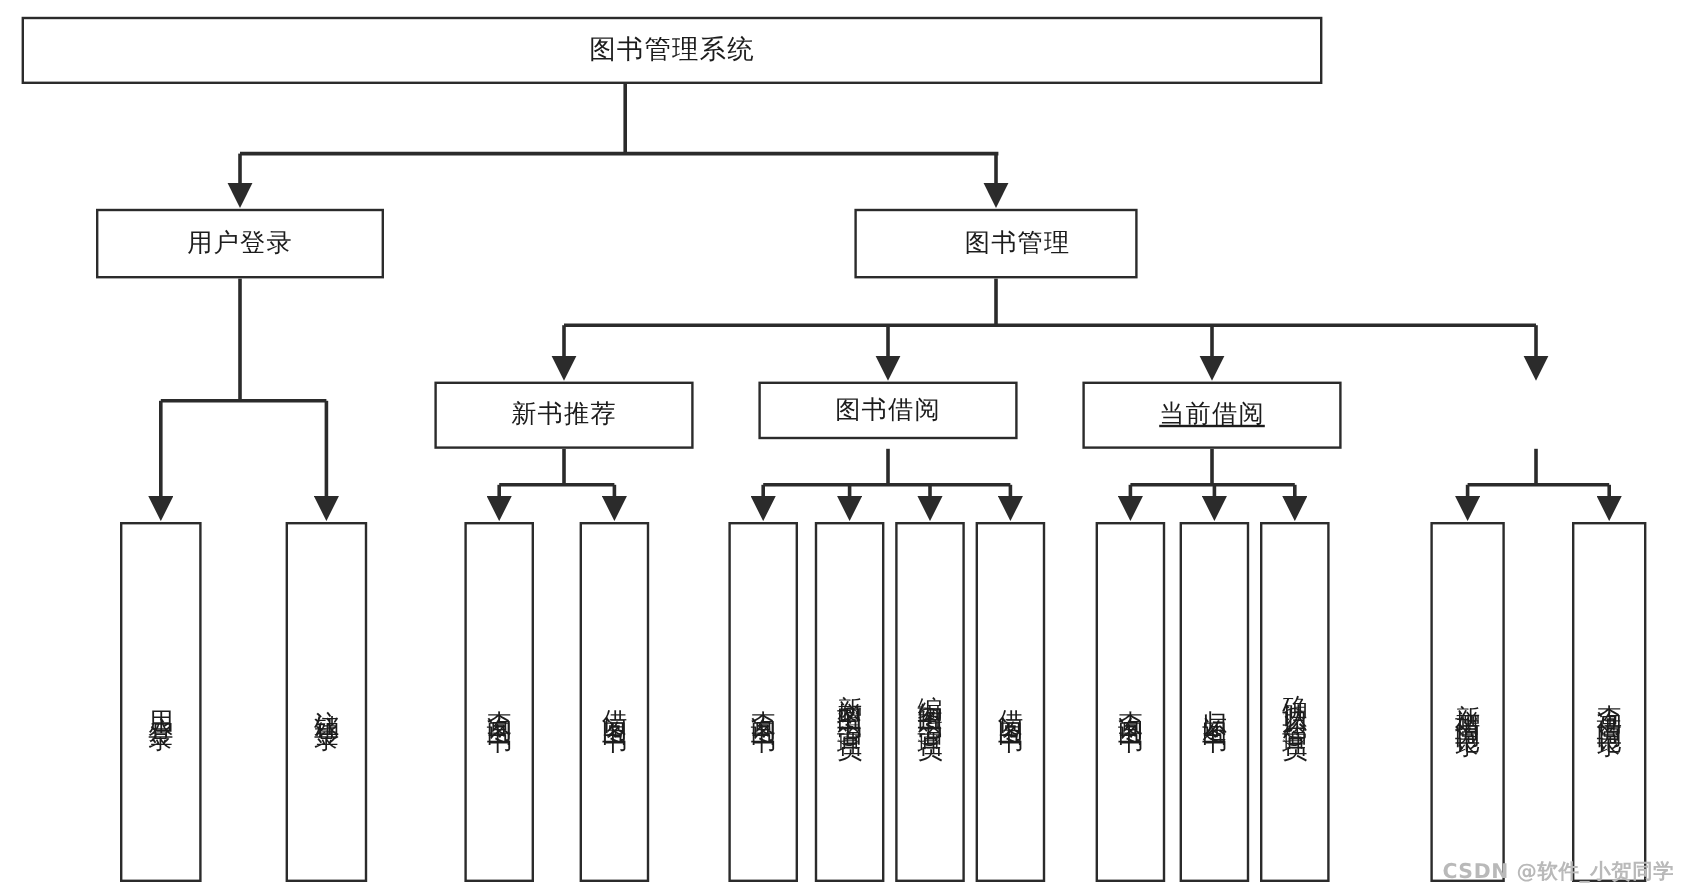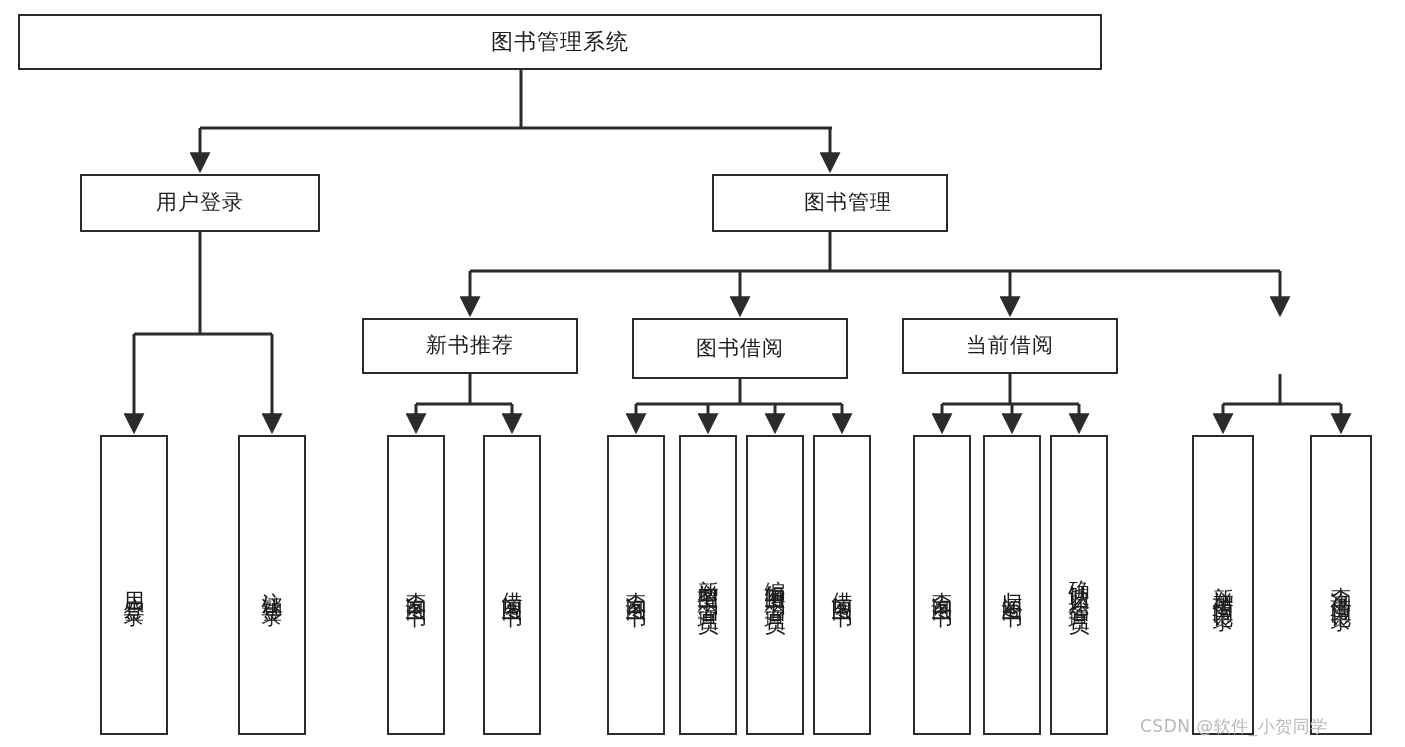--- a/index.html
+++ b/index.html
@@ -133,24 +133,24 @@
   <div class="node h" style="left:80px; top:174px; width:240px; height:58px;">
     <span>用户登录</span>
   </div>
   <div class="node h" style="left:712px; top:174px; width:236px; height:58px;padding-left:36px;">
     <span>图书管理</span>
   </div>
 
   <div class="node h" style="left:362px; top:318px; width:216px; height:56px;">
     <span>新书推荐</span>
   </div>
-  <div class="node h" style="left:632px; top:318px; width:216px; height:61px;">
+  <div class="node h" style="left:632px; top:318px; width:216px; height:48px;">
     <span>图书借阅</span>
   </div>
-  <div class="node h" style="left:902px; top:318px; width:216px; height:56px;">
+  <div class="node h" style="left:902px; top:318px; width:216px; height:56px;text-decoration:underline;">
     <span>当前借阅</span>
   </div>
 
   <div class="node v" style="left:100px; top:435px; width:68px; height:300px;">
     <span class="vtext">用户登录</span>
   </div>
   <div class="node v" style="left:238px; top:435px; width:68px; height:300px;">
     <span class="vtext">注销登录</span>
   </div>
 
@@ -184,15 +184,15 @@
     <span class="vtext">确认归还（管理员）</span>
   </div>
 
   <div class="node v" style="left:1192px; top:435px; width:62px; height:300px;">
     <span class="vtext">新增借阅记录</span>
   </div>
   <div class="node v" style="left:1310px; top:435px; width:62px; height:300px;">
     <span class="vtext">查询借阅记录</span>
   </div>
 
-  <div class="watermark" style="left:1140px; top:715px;">CSDN @软件_小贺同学</div>
+  <div class="watermark" style="left:1202px; top:715px;font-weight:bold;">CSDN @软件_小贺同学</div>
 
 </div>
 
 </body></html>

